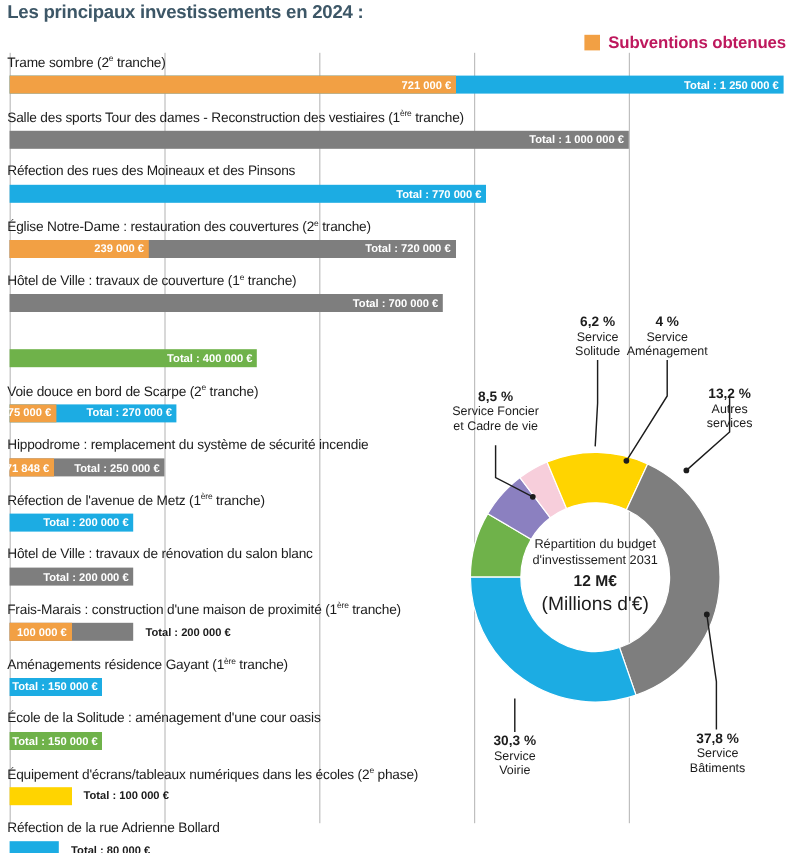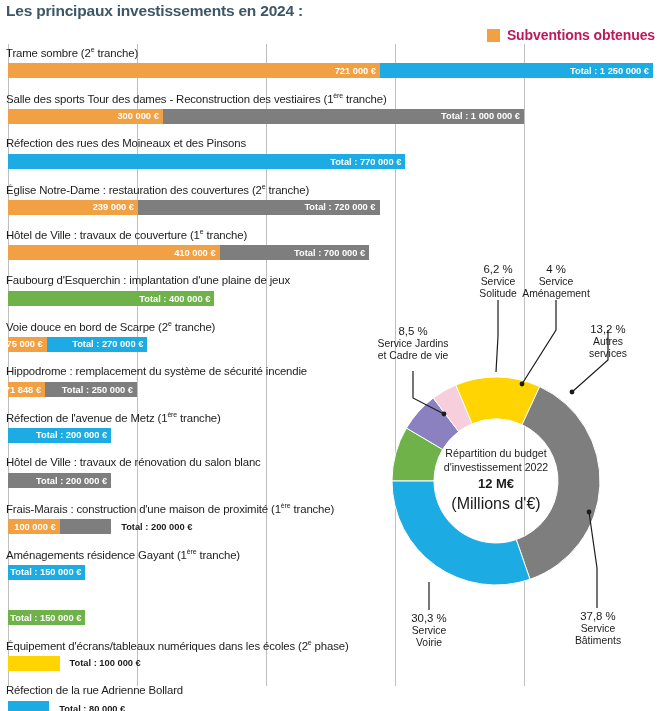--- a/index.html
+++ b/index.html
@@ -106,21 +106,21 @@
 
   
   .dlabel {
     position: absolute;
     text-align: center;
     line-height: 1.16;
     font-size: 10.4px;
     color: #1c1c1c;
     white-space: nowrap;
   }
-  .dlabel .pct { font-weight: normal; font-size: 11.4px; display:block; }
+  .dlabel .pct { font-weight: bold; font-size: 11.4px; display:block; }
   .dlabel .nm { display:block; }
   #lead-lines { position: absolute; left:0; top:0; width:657px; height:711px; pointer-events:none; }
 </style>
 </head>
 <body>
 
 <div id="title">Les principaux investissements en 2024 :</div>
 
 <div id="legend">
   <span class="swatch"></span>
@@ -146,57 +146,50 @@
             <span class="seg-txt">721 000 €</span>
           </div>
         </div>
       </div>
       <div class="row" style="top: 47.6px; height: 45.6px;">
         <div class="row-label">Salle des sports Tour des dames - Reconstruction des vestiaires (1<sup>ère</sup> tranche)</div>
         <div class="bars" style="width: 516px;">
           <div class="seg" style="left: 0px; width: 516px; background: rgb(126, 126, 126);">
             <span class="seg-txt" style="right: 4px;">Total : 1 000 000 €</span>
           </div>
-          <div class="seg seg-sub" style="left: 0px; width: 154.8px;">
-            <span class="seg-txt">300 000 €</span>
-          </div>
         </div>
       </div>
       <div class="row" style="top: 93.2px; height: 45.6px;">
         <div class="row-label">Réfection des rues des Moineaux et des Pinsons</div>
         <div class="bars" style="width: 397.32px;">
           <div class="seg" style="left: 0px; width: 397.32px; background: rgb(28, 172, 227);">
             <span class="seg-txt" style="right: 4px;">Total : 770 000 €</span>
           </div>
         </div>
       </div>
       <div class="row" style="top: 138.8px; height: 45.6px;">
         <div class="row-label">Église Notre-Dame : restauration des couvertures (2<sup>e</sup> tranche)</div>
         <div class="bars" style="width: 371.52px;">
           <div class="seg" style="left: 0px; width: 371.52px; background: rgb(126, 126, 126);">
             <span class="seg-txt" style="right: 4px;">Total : 720 000 €</span>
           </div>
-          <div class="seg seg-sub" style="left: 0px; width: 130px;">
+          <div class="seg seg-sub" style="left: 0px; width: 116px;">
             <span class="seg-txt">239 000 €</span>
           </div>
         </div>
       </div>
       <div class="row" style="top: 184.4px; height: 45.6px;">
         <div class="row-label">Hôtel de Ville : travaux de couverture (1<sup>e</sup> tranche)</div>
         <div class="bars" style="width: 361.2px;">
           <div class="seg" style="left: 0px; width: 361.2px; background: rgb(126, 126, 126);">
             <span class="seg-txt" style="right: 4px;">Total : 700 000 €</span>
           </div>
-          <div class="seg seg-sub" style="left: 0px; width: 211.56px;">
-            <span class="seg-txt">410 000 €</span>
-          </div>
         </div>
       </div>
       <div class="row" style="top: 230px; height: 45.6px;">
-        <div class="row-label">Faubourg d'Esquerchin : implantation d'une plaine de jeux</div>
         <div class="bars" style="width: 206.4px;">
           <div class="seg" style="left: 0px; width: 206.4px; background: rgb(111, 178, 74);">
             <span class="seg-txt" style="right: 4px;">Total : 400 000 €</span>
           </div>
         </div>
       </div>
       <div class="row" style="top: 275.6px; height: 45.6px;">
         <div class="row-label">Voie douce en bord de Scarpe (2<sup>e</sup> tranche)</div>
         <div class="bars" style="width: 139.32px;">
           <div class="seg" style="left: 0px; width: 139.32px; background: rgb(28, 172, 227);">
@@ -246,20 +239,21 @@
       </div>
       <div class="row" style="top: 503.6px; height: 45.6px;">
         <div class="row-label">Aménagements résidence Gayant (1<sup>ère</sup> tranche)</div>
         <div class="bars" style="width: 77.4px;">
           <div class="seg" style="left: 0px; width: 77.4px; background: rgb(28, 172, 227);">
             <span class="seg-txt" style="right: 4px;">Total : 150 000 €</span>
           </div>
         </div>
       </div>
       <div class="row" style="top: 549.2px; height: 45.6px;">
+        <div class="row-label">École de la Solitude : aménagement d'une cour oasis</div>
         <div class="bars" style="width: 77.4px;">
           <div class="seg" style="left: 0px; width: 77.4px; background: rgb(111, 178, 74);">
             <span class="seg-txt" style="right: 4px;">Total : 150 000 €</span>
           </div>
         </div>
       </div>
       <div class="row" style="top: 594.8px; height: 45.6px;">
         <div class="row-label">Équipement d'écrans/tableaux numériques dans les écoles (2<sup>e</sup> phase)</div>
         <div class="bars" style="width: 51.6px;">
           <div class="seg" style="left: 0px; width: 51.6px; background: rgb(255, 212, 0);"></div>
@@ -284,21 +278,21 @@
         <path d="M 4 108.00000000000001 A 104 104 0 0 1 18.482829191589843 55.05969276196143 L 54.63399432575548 76.43943222347701 A 62 62 0 0 0 46 108.00000000000001 Z" fill="#6FB24A" stroke="#ffffff" stroke-width="1"></path>
         <path d="M 18.482829191589843 55.05969276196143 A 104 104 0 0 1 45.29532766434144 25.029378287988607 L 70.61836841528049 58.53674474860859 A 62 62 0 0 0 54.63399432575548 76.43943222347701 Z" fill="#8B80C0" stroke="#ffffff" stroke-width="1"></path>
         <path d="M 45.29532766434144 25.029378287988607 A 104 104 0 0 1 67.89926480315071 12.042035053508073 L 84.09379247880139 50.79429012805289 A 62 62 0 0 0 70.61836841528049 58.53674474860859 Z" fill="#F7CEDB" stroke="#ffffff" stroke-width="1"></path>
         <path d="M 67.89926480315071 12.042035053508073 A 104 104 0 0 1 151.6889157548278 13.62161984772382 L 134.04531516153196 51.73596567845074 A 62 62 0 0 0 84.09379247880139 50.79429012805289 Z" fill="#FFD400" stroke="#ffffff" stroke-width="1"></path>
         <path d="M 151.6889157548278 13.62161984772382 A 104 104 0 0 1 141.9963550841141 206.2865598186997 L 128.2670578386065 166.5939106611479 A 62 62 0 0 0 134.04531516153196 51.73596567845074 Z" fill="#7E7E7E" stroke="#ffffff" stroke-width="1"></path>
         <path d="M 141.9963550841141 206.2865598186997 A 104 104 0 0 1 4 108.00000000000004 L 46 108.00000000000003 A 62 62 0 0 0 128.2670578386065 166.5939106611479 Z" fill="#1CACE3" stroke="#ffffff" stroke-width="1"></path>
       </g>
   </svg>
   <div id="donut-center">
     <div class="c1">Répartition du budget</div>
-    <div class="c1">d'investissement 2022</div>
+    <div class="c1">d'investissement 2031</div>
     <div class="c2">12 M€</div>
     <div class="c3">(Millions d'€)</div>
   </div>
 </div>
 
 <svg id="lead-lines">
   <g stroke="#1c1c1c" stroke-width="1.2" fill="none">
     <path d="M498,300 L498,336 L496,372"></path>
     <path d="M556,300 L556,330 L522,384"></path>
     <circle cx="522" cy="384" r="2.4" fill="#1c1c1c" stroke="none"></circle>
@@ -325,21 +319,21 @@
 </div>
 
 <div class="dlabel" id="lb-autres" style="left:567px; top:323px; width:82px;">
   <span class="pct">13,2 %</span>
   <span class="nm">Autres</span>
   <span class="nm">services</span>
 </div>
 
 <div class="dlabel" id="lb-jardins" style="left:344px; top:325px; width:138px;">
   <span class="pct">8,5 %</span>
-  <span class="nm">Service Jardins</span>
+  <span class="nm">Service Foncier</span>
   <span class="nm">et Cadre de vie</span>
 </div>
 
 <div class="dlabel" id="lb-voirie" style="left:387px; top:612px; width:84px;">
   <span class="pct">30,3 %</span>
   <span class="nm">Service</span>
   <span class="nm">Voirie</span>
 </div>
 
 <div class="dlabel" id="lb-batiments" style="left:553px; top:610px; width:90px;">

